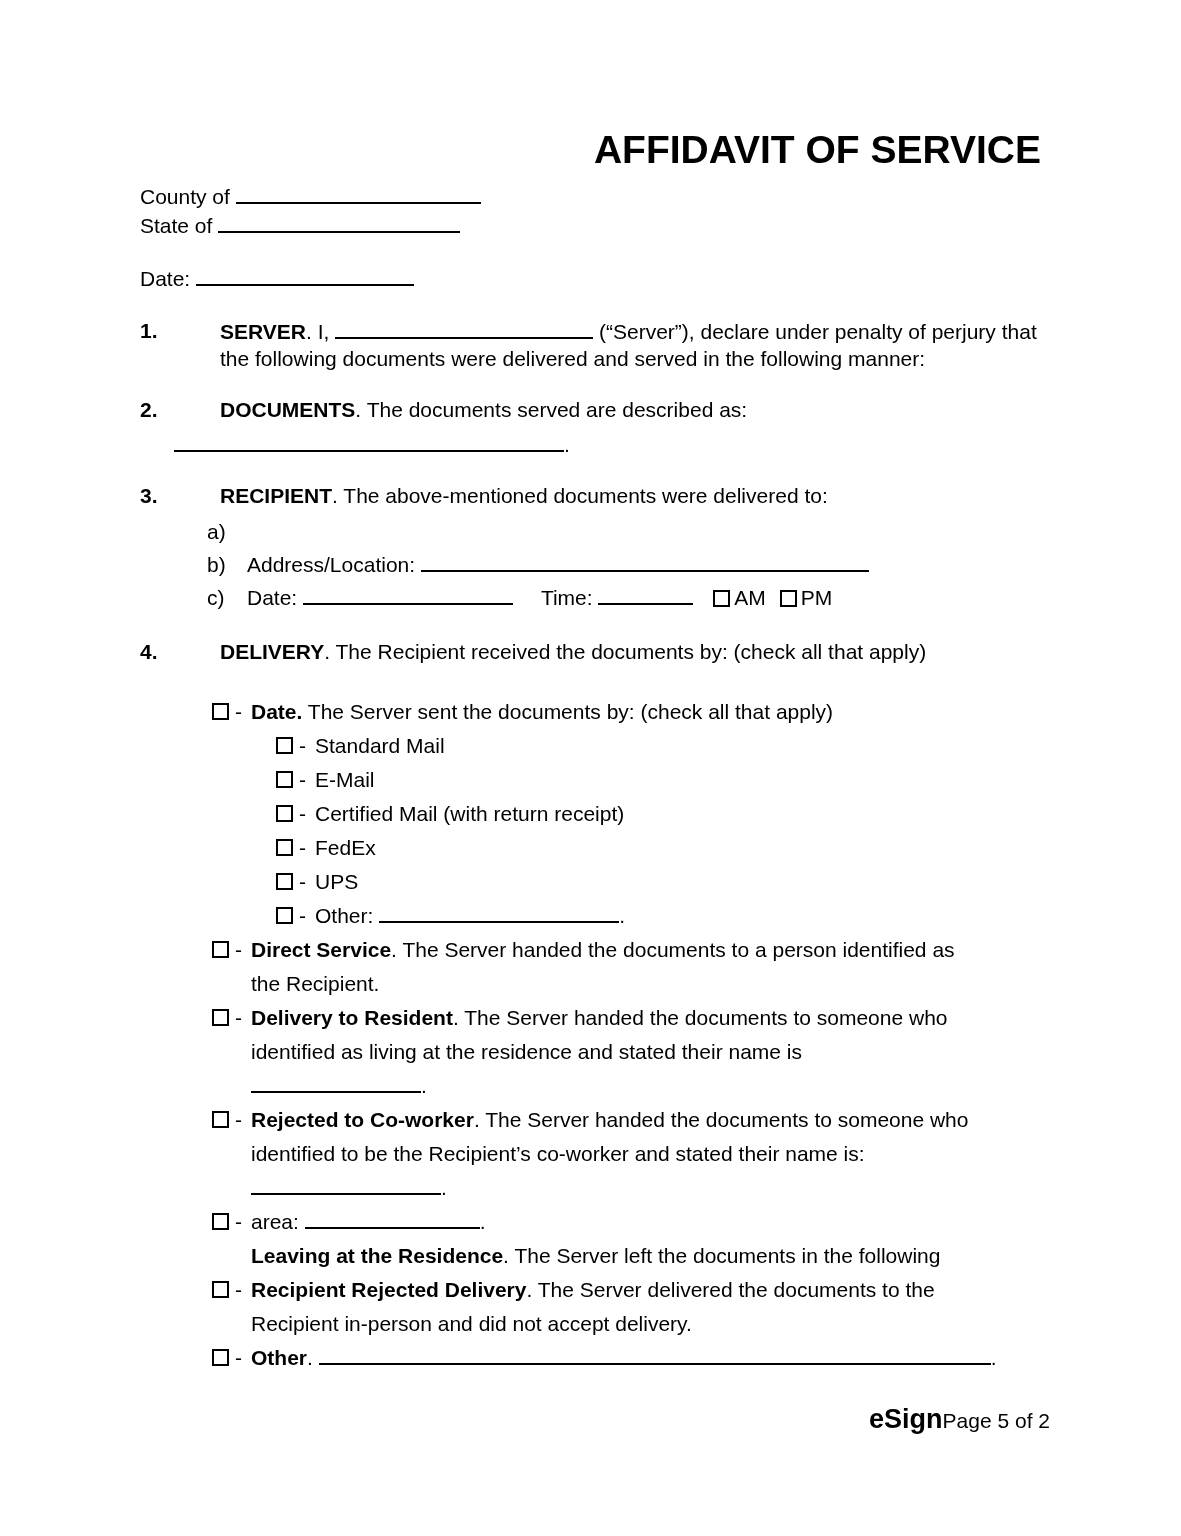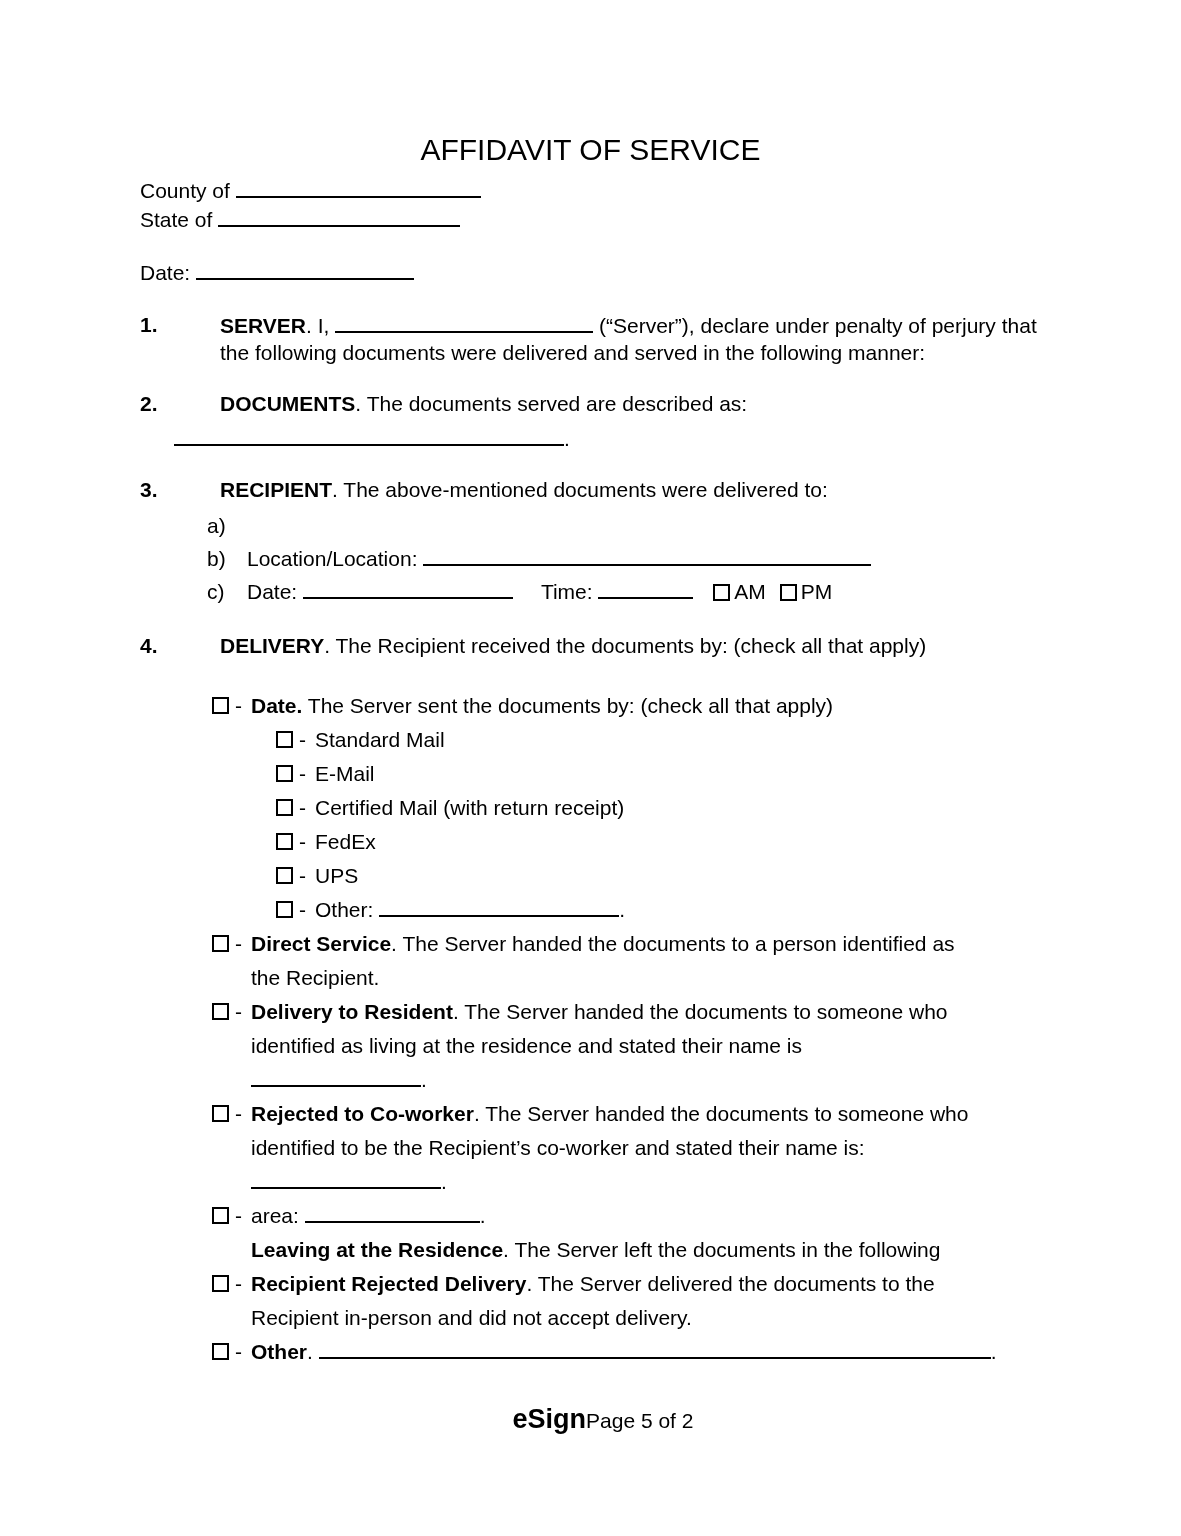--- a/index.html
+++ b/index.html
@@ -9,27 +9,27 @@
     background:#ffffff;
     color:#000;
     font-family:"Liberation Sans","DejaVu Sans",sans-serif;
     font-size:21px;
     overflow:hidden;
   }
   .margins { padding:0 140px; }
 
   .title {
     padding-top:130px;
-    text-align:center;
-    font-weight:normal;
-    font-size:30px;
+    text-align:right;
+    font-weight:bold;
+    font-size:39px;
     line-height:40px;
   }
 
-  .hdr { margin-top:6px; line-height:29px; }
+  .hdr { margin-top:12px; line-height:29px; }
   .hdr-line { white-space:nowrap; }
   .date-line { margin-top:24px; line-height:29px; white-space:nowrap; }
 
   .blank {
     display:inline-block;
     border-bottom:2px solid #000;
     height:20px;
   }
 
   .sec { display:flex; margin-top:24px; line-height:27px; }
@@ -62,21 +62,21 @@
   .dash { flex:none; width:16px; }
   .txt { flex:1; }
   .ln { white-space:nowrap; }
 
   .time-label { margin-left:22px;margin-top:10px; }
 
   .footer {
     position:absolute;
     left:156px; right:131px; top:1404px;
     display:flex;
-    justify-content:center;
+    justify-content:flex-end;
     align-items:baseline;
   }
   .brand { font-weight:bold; font-size:27px; }
   .pageno { font-size:21px; }
 
   b { font-weight:bold; }
 </style>
 </head>
 <body>
 
@@ -131,21 +131,21 @@
         <div class="one-line">
           <b>RECIPIENT</b><span>. The above-mentioned documents were delivered to:</span>
         </div>
         <div class="sub3">
           <div class="row">
             <span class="key">a)</span>
           </div>
           <div class="row">
             <span class="key">b)</span>
             <span>
-              <span>Location/Location:</span>
+              <span>Address/Location:</span>
               <span class="blank" style="width:448px"></span>
             </span>
           </div>
           <div class="row">
             <span class="key">c)</span>
             <span>
               <span>Date:</span>
               <span class="blank" style="width:210px"></span>
               <span class="time-label">Time:</span>
               <span class="blank" style="width:95px"></span>

